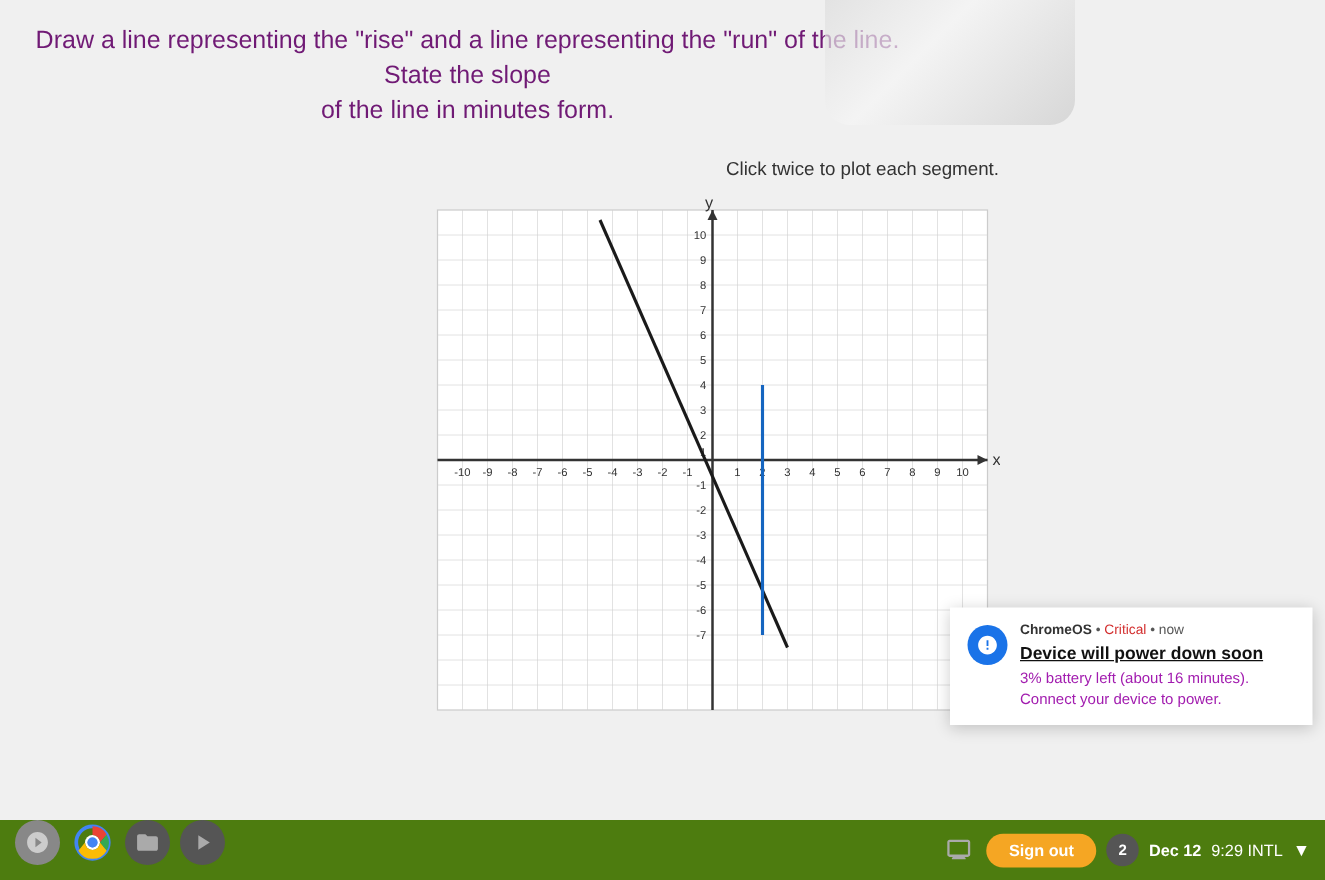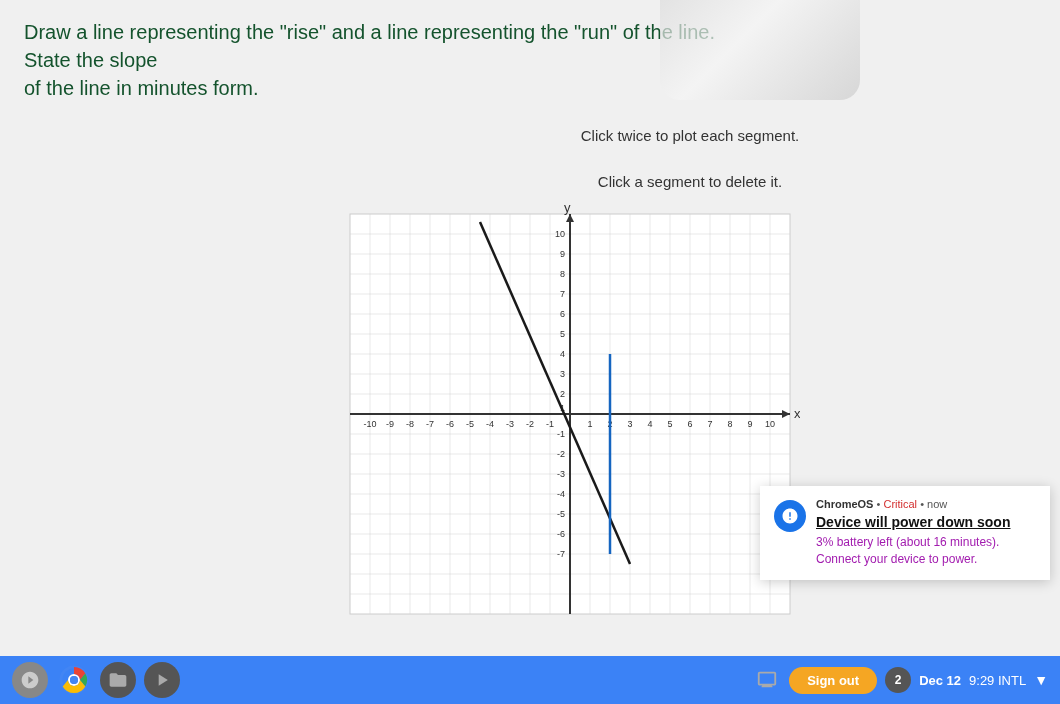--- a/index.html
+++ b/index.html
@@ -17,24 +17,25 @@
       width: 100%;
       height: 660px;
       background: #f0f0f0;
       padding: 18px 24px 10px 24px;
       position: relative;
     }
 
     .problem-text {
       font-size: 20px;
       font-weight: normal;
-      color: #14532d;
+      color: #701a75;
       line-height: 1.4;
       margin-bottom: 16px;
       max-width: 700px;
+      text-align: center;
     }
 
     .instructions {
       text-align: center;
       margin-left: 320px;
       margin-bottom: 10px;
     }
 
     .instructions p {
       font-size: 15px;
@@ -121,23 +122,22 @@
       line-height: 1.4;
     }
 
     
     .taskbar {
       position: absolute;
       bottom: 0;
       left: 0;
       width: 100%;
       height: 48px;
-      background: #3b82f6;
-      display: flex;
-      align-items: center;
+      background: #4d7c0f;
+      display: flex;
       padding: 0 12px;
       gap: 8px;
     }
 
     .taskbar-icon {
       width: 36px;
       height: 36px;
       border-radius: 50%;
       display: flex;
       align-items: center;
@@ -227,21 +227,20 @@
 
   <div class="hand-image"></div>
 
   <div class="problem-text">
     <span>Draw a line representing the "rise" and a line representing the "run" of the line. State the slope</span><br>
     <span>of the line in minutes form.</span>
   </div>
 
   <div class="instructions">
     <p>Click twice to plot each segment.</p>
-    <p>Click a segment to delete it.</p>
   </div>
 
   <div class="graph-container">
     <div class="graph-wrapper">
       <svg class="graph-svg" width="480" height="420" viewBox="0 0 480 420">
 
         <rect x="30" y="10" width="440" height="400" fill="white" stroke="#ccc" stroke-width="1"></rect>
 
         <g stroke="#d0d0d0" stroke-width="0.5">
 

